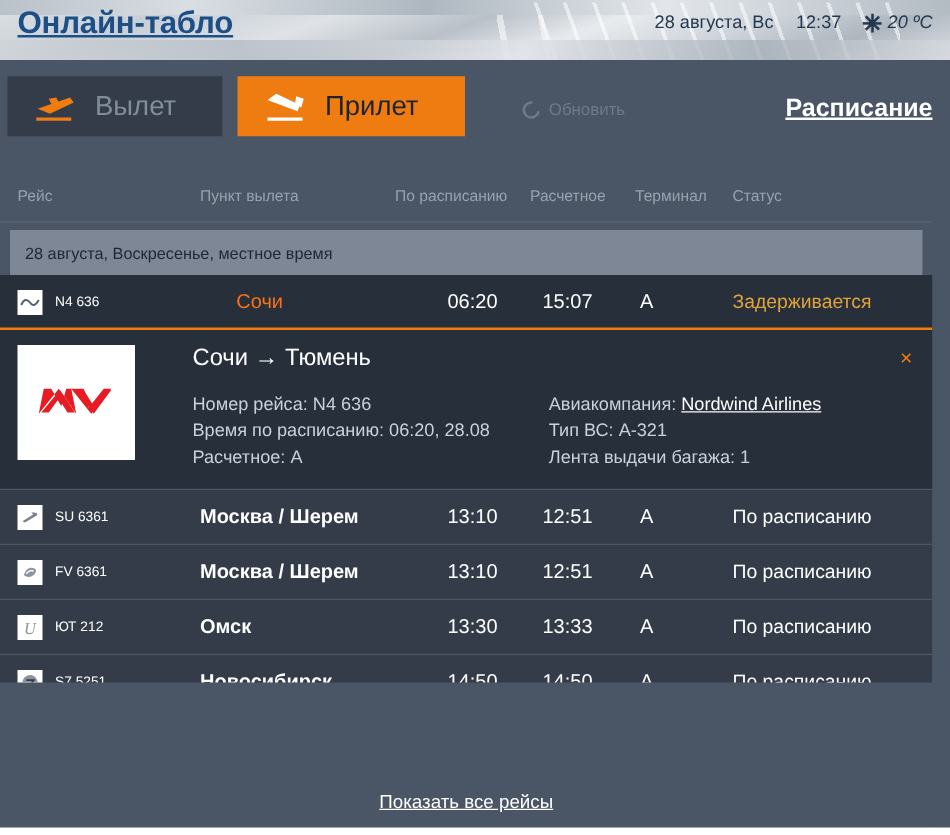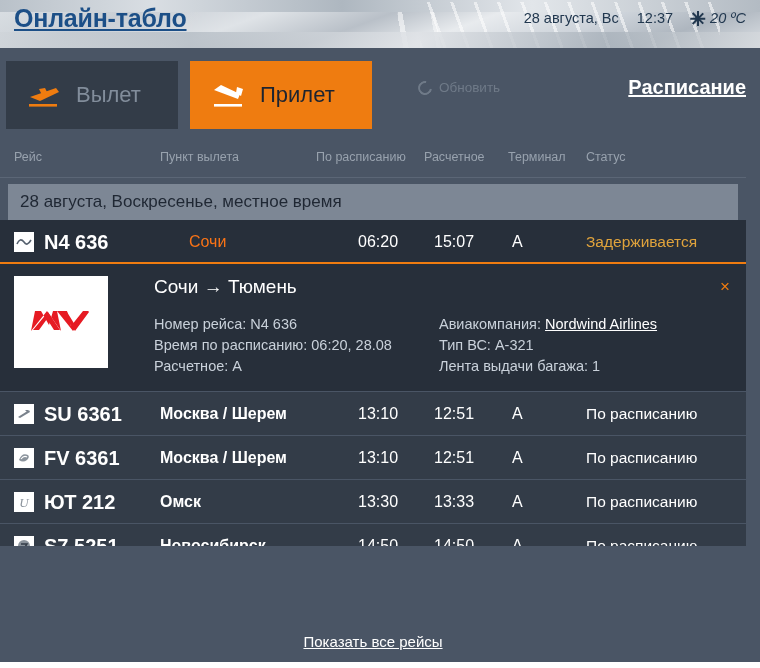--- a/index.html
+++ b/index.html
@@ -79,21 +79,21 @@
     position: absolute; left: 6px; top: -1px; width: 1.5px; height: 15px;
     background: #22384f; transform: rotate(-45deg);
   }
 
   
   .tabbar {
     position: absolute; left: 0; top: 48px; width: 760px; height: 88px;
     background: #4a5565;
   }
   .tab {
-    position: absolute; top: 13px; height: 68px;
+    position: absolute; top: 13px; height: 48px;
     display: flex; align-items: center; gap: 12px;
     padding: 0 20px; cursor: pointer; border: none;
     font-family: inherit;
     text-align: right;
   }
   .tab-dep { left: 6px; width: 172px; background: #333c48; }
   .tab-arr { left: 190px; width: 182px; background: #ef7c10; }
   .tab-label { font-size: 22px; }
   .tab-dep .tab-label { color: #828d9b; }
   .tab-arr .tab-label { color: #1d2430; }
@@ -123,32 +123,32 @@
     background: #4a5565; overflow: hidden;
   }
   .colhdr {
     position: relative; height: 42px; border-bottom: 1px solid #5b6676;
     color: #98a2ae; font-size: 12.5px;
   }
   .colhdr span { position: absolute; top: 14px; white-space: nowrap; }
   .date-sep {
     margin: 6px 8px 0 8px; height: 36px; background: #7d8795;
     display: flex; align-items: center; padding-left: 12px;
-    color: #1f2733; font-size: 17px;
+    color: #1f2733; font-size: 13px;
   }
 
   .rows { position: relative; }
   .row {
     position: relative; height: 44px; background: #333c48;
     border-bottom: 1px solid #4a5565; cursor: pointer;
   }
   .row.sel { background: #272f3a; border-bottom: 2px solid #ef7c10; }
   .row > span, .row > div { position: absolute; top: 0; height: 44px; display: flex; align-items: center; }
   .c-logo { left: 14px; width: 22px; }
-  .c-flight { left: 44px; font-size: 20px; color: #ffffff; font-weight: bold; }
+  .c-flight { left: 44px; font-size: 11px; color: #ffffff; }
   .c-point { left: 160px; font-size: 16px; font-weight: 700; color: #ffffff; }
   .row.sel .c-point { color: #f97316; font-weight: 400; margin-left: 29px; }
   .c-sched { left: 358px; font-size: 16px; color: #ffffff; }
   .c-est { left: 434px; font-size: 16px; color: #ffffff; }
   .c-term { left: 512px; font-size: 16px; color: #ffffff; }
   .c-status { left: 586px; font-size: 15.5px; color: #ffffff; }
   .c-status.delayed { color: #e0a33c; }
 
   .logo-box {
     width: 20px; height: 20px; background: #ffffff;

